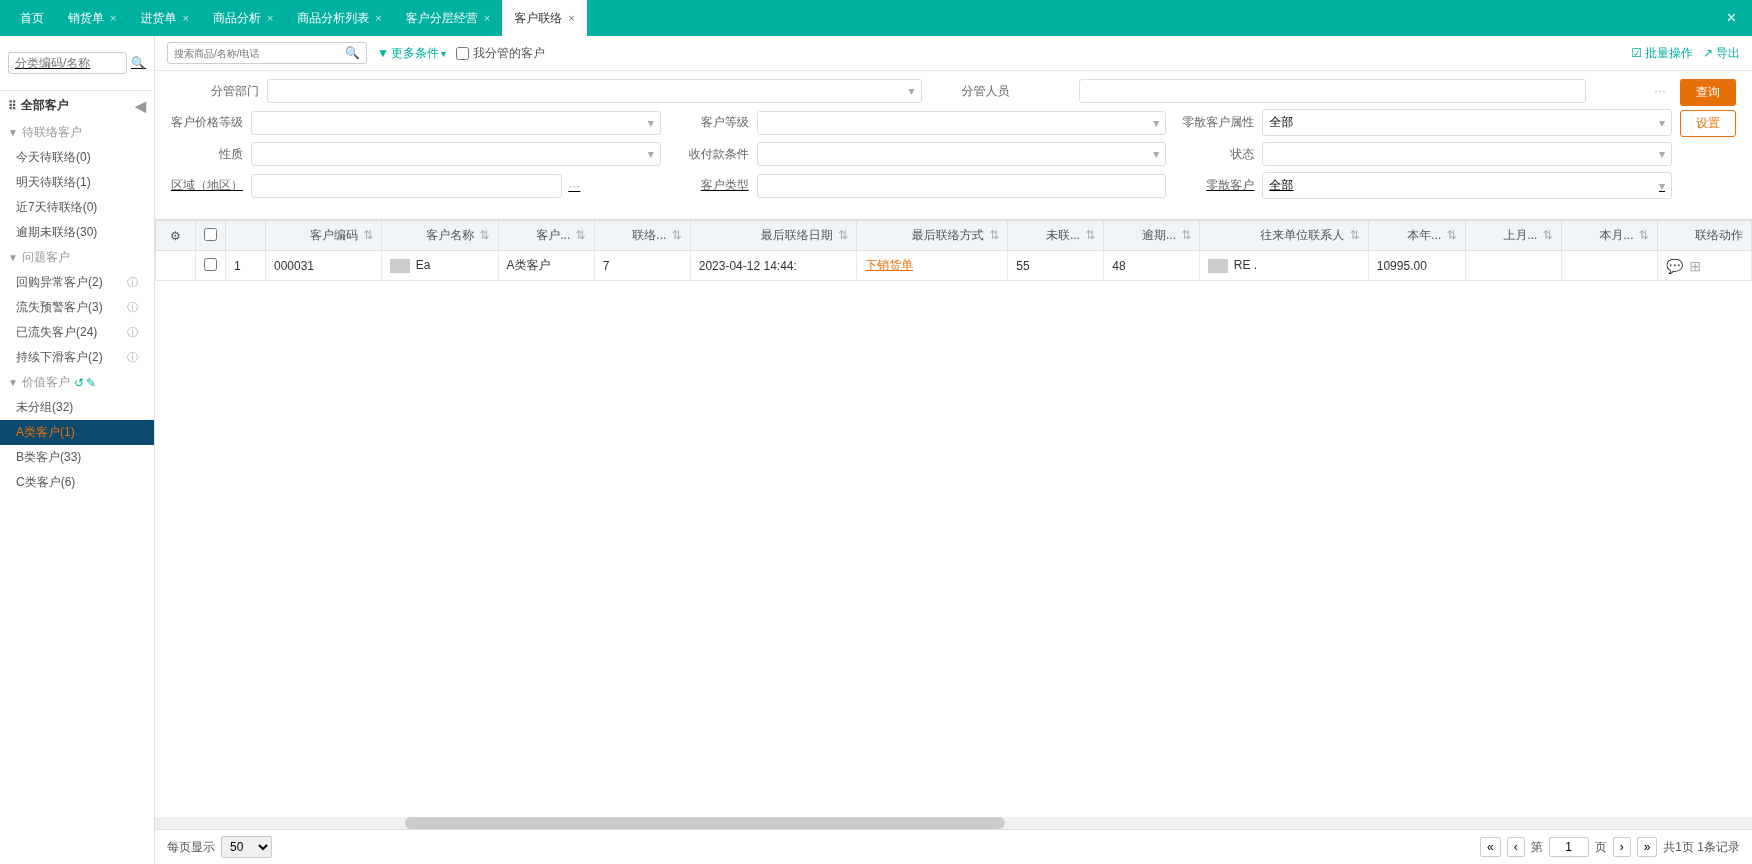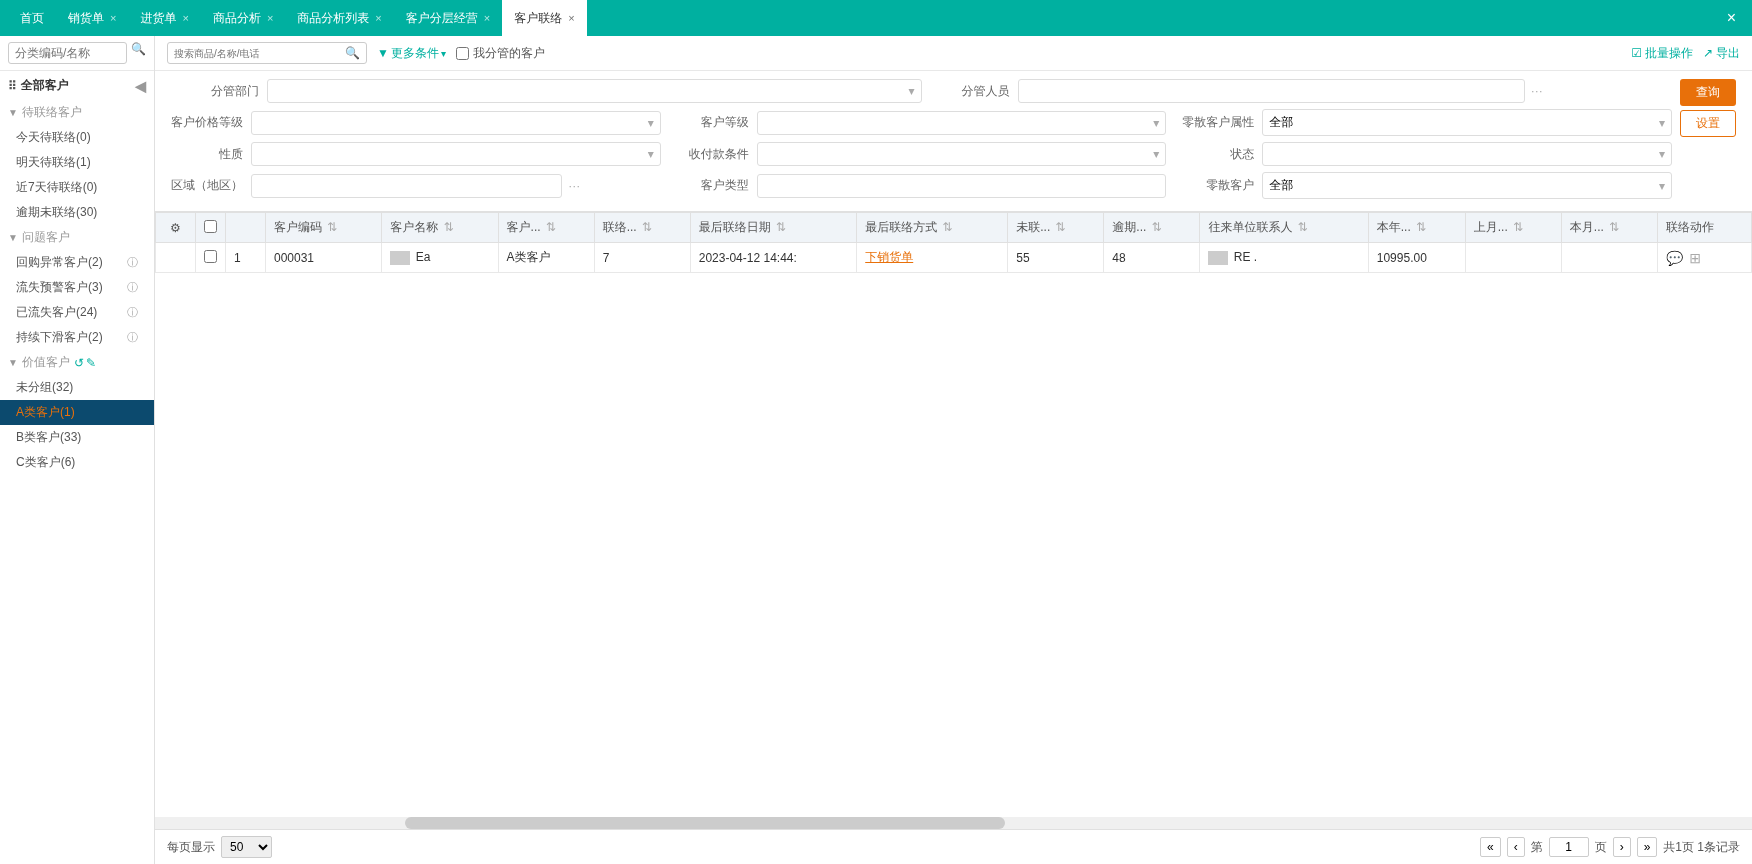--- a/index.html
+++ b/index.html
@@ -53,22 +53,24 @@
     .sidebar {
       width: 155px;
       background: white;
       border-right: 1px solid #e0e0e0;
       display: flex;
       flex-direction: column;
       overflow-y: auto;
     }
     .sidebar-search {
       display: flex;
-      padding: 6px 8px;
+      align-items: center;
+      padding: 16px 8px;
       border-bottom: 1px solid #e8e8e8;
+      text-decoration: underline;
     }
     .sidebar-search input {
       border: 1px solid #ccc;
       border-radius: 3px;
       padding: 3px 6px;
       width: 100%;
       font-size: 12px;
       outline: none;
     }
     .sidebar-search-icon {
@@ -276,21 +278,21 @@
     }
     table {
       width: 100%;
       border-collapse: collapse;
       font-size: 12px;
     }
     table th {
       background: #f0f4f8;
       border: 1px solid #e0e0e0;
       padding: 6px 8px;
-      text-align: left;
+      text-align: right;
       font-weight: normal;
       color: #555;
       white-space: nowrap;
       position: relative;
     }
     table th .sort-icon {
       color: #aaa;
       margin-left: 2px;
     }
     table td {
@@ -509,21 +511,21 @@
         <div style="flex:1;">
 
           <div class="filter-row">
             <div class="filter-cell" style="margin-left:16px;">
               <span class="filter-label">分管部门</span>
               <div class="filter-select">
                 <span></span>
                 <span class="arrow">▾</span>
               </div>
             </div>
-            <div class="filter-cell" style="margin-left:16px;">
+            <div class="filter-cell" style="margin-left:16px;justify-content:space-between;">
               <span class="filter-label">分管人员</span>
               <input class="filter-input" type="text" style="flex: 0.8 1 0%;">
               <span class="filter-dots">···</span>
             </div>
           </div>
 
           <div class="filter-row">
             <div class="filter-cell">
               <span class="filter-label">客户价格等级</span>
               <div class="filter-select">
@@ -564,21 +566,21 @@
             </div>
             <div class="filter-cell" style="margin-left:16px;">
               <span class="filter-label">状态</span>
               <div class="filter-select">
                 <span></span>
                 <span class="arrow">▾</span>
               </div>
             </div>
           </div>
 
-          <div class="filter-row" style="margin-bottom:4px;">
+          <div class="filter-row" style="margin-bottom:12px;text-decoration:underline;">
             <div class="filter-cell">
               <span class="filter-label">区域（地区）</span>
               <input class="filter-input" type="text" style="flex: 0.8 1 0%;">
               <span class="filter-dots">···</span>
             </div>
             <div class="filter-cell" style="margin-left:16px;">
               <span class="filter-label">客户类型</span>
               <input class="filter-input" type="text" style="">
             </div>
             <div class="filter-cell" style="margin-left:16px;">

